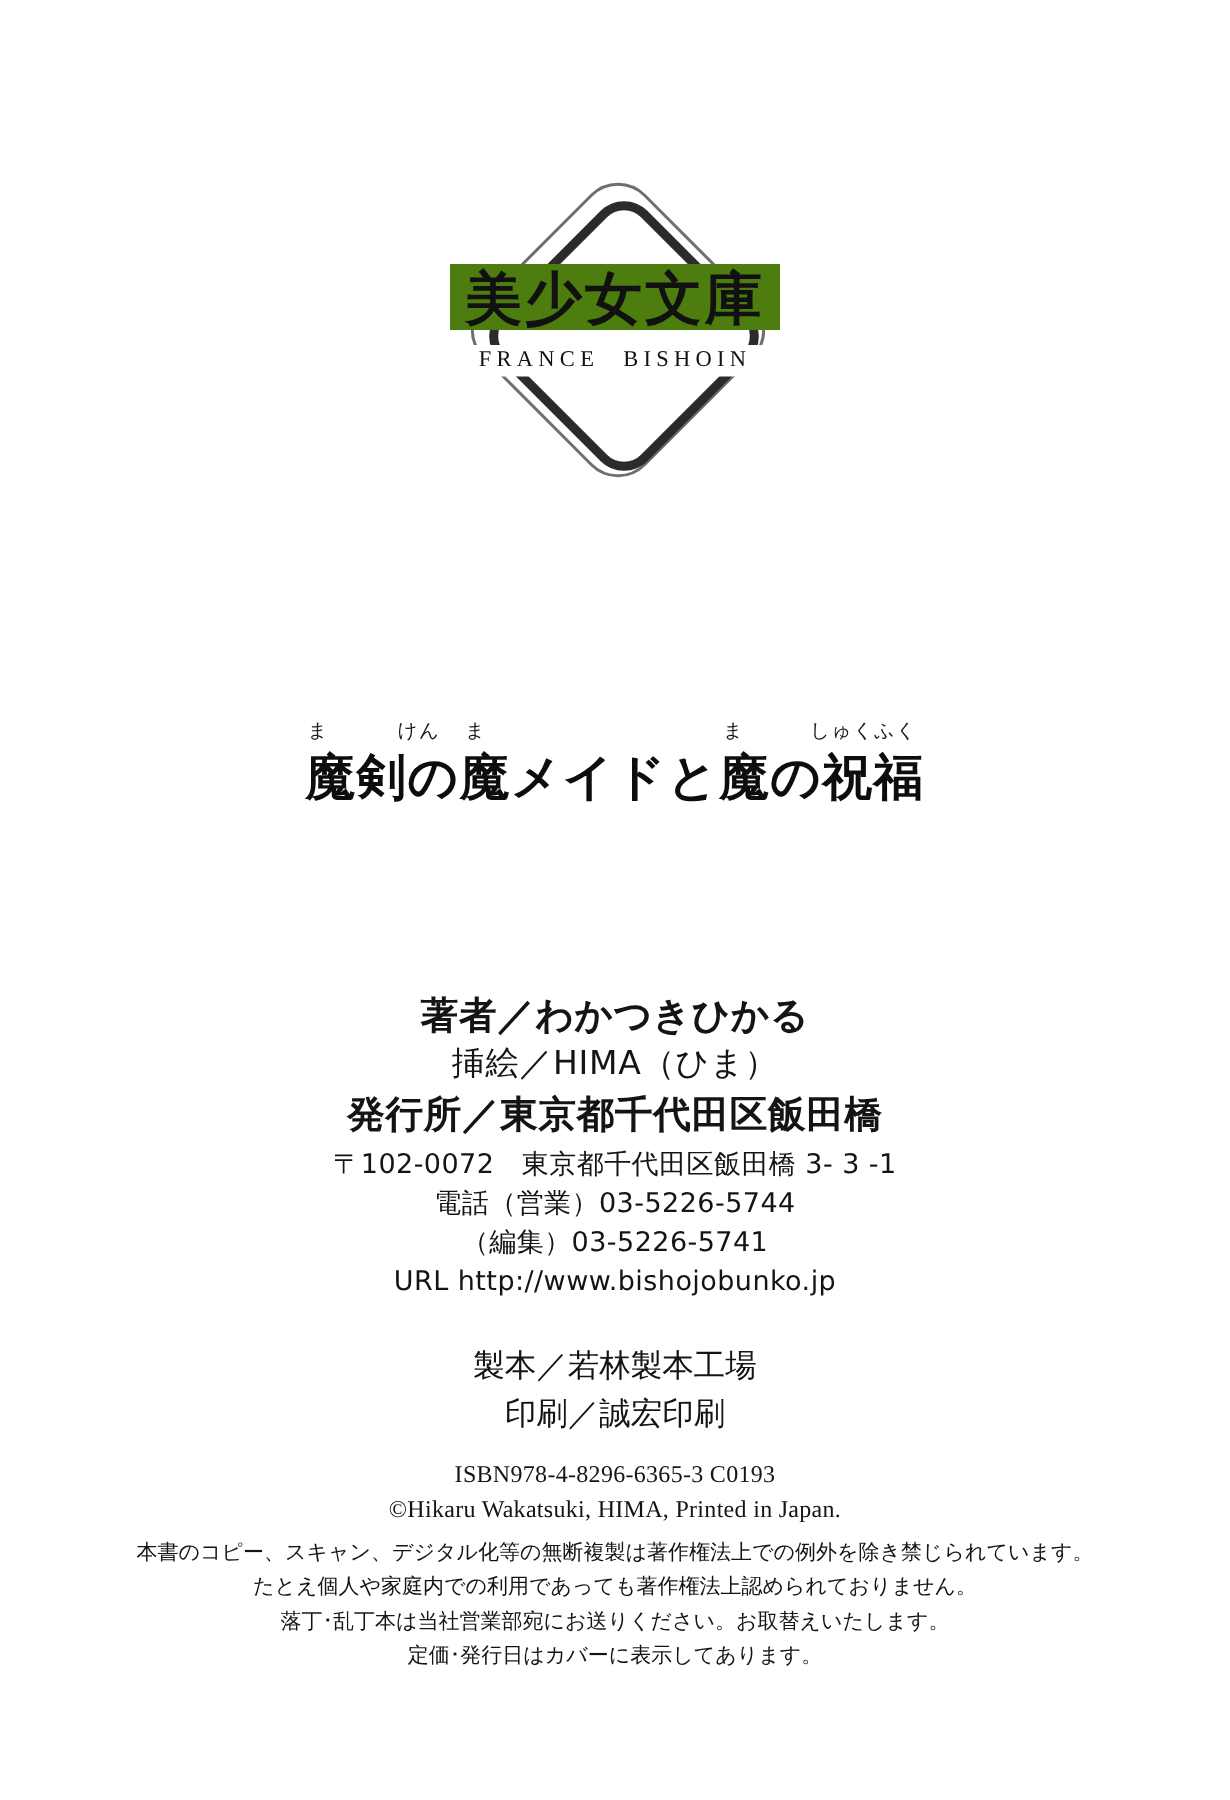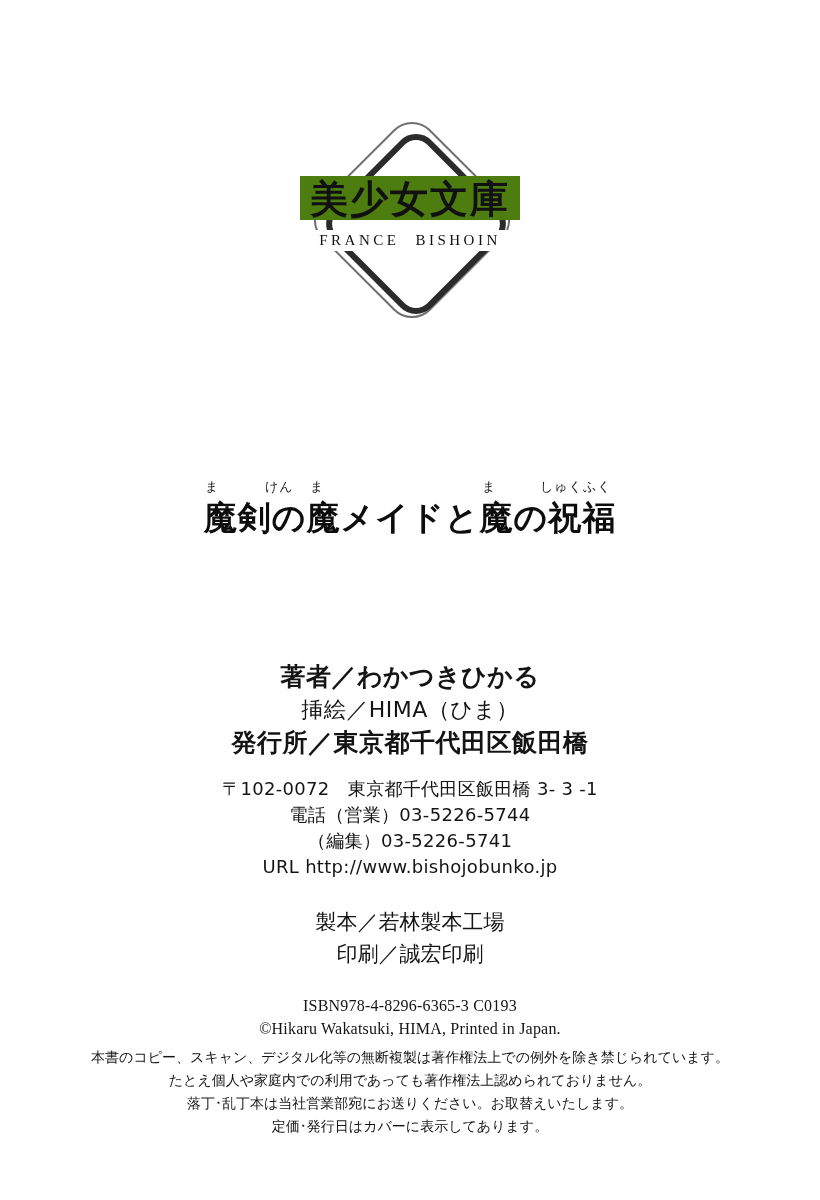--- a/index.html
+++ b/index.html
@@ -141,34 +141,34 @@
   .credit-line.big {
     font-size: 25px;
     line-height: 34px;
     font-weight: 700;
   }
   .credit-line.mid {
     font-size: 22px;
     line-height: 32px;
   }
   .address-block {
-    margin-top: 16px;
+    margin-top: 4px;
     font-family: "DejaVu Sans", sans-serif;
     font-size: 18px;
     line-height: 26px;
     letter-spacing: 0.3px;
   }
   .print-block {
     margin-top: 26px;
     font-family: "DejaVu Sans", sans-serif;
     font-size: 21px;
     line-height: 32px;
   }
   .isbn-block {
-    margin-top: 24px;
+    margin-top: 14px;
     font-family: "Liberation Serif", serif;
     font-size: 16px;
     line-height: 23px;
     letter-spacing: 0.2px;
   }
   .legal-block {
     margin-top: 6px;
     font-family: "DejaVu Sans", sans-serif;
     font-size: 14px;
     line-height: 23px;

